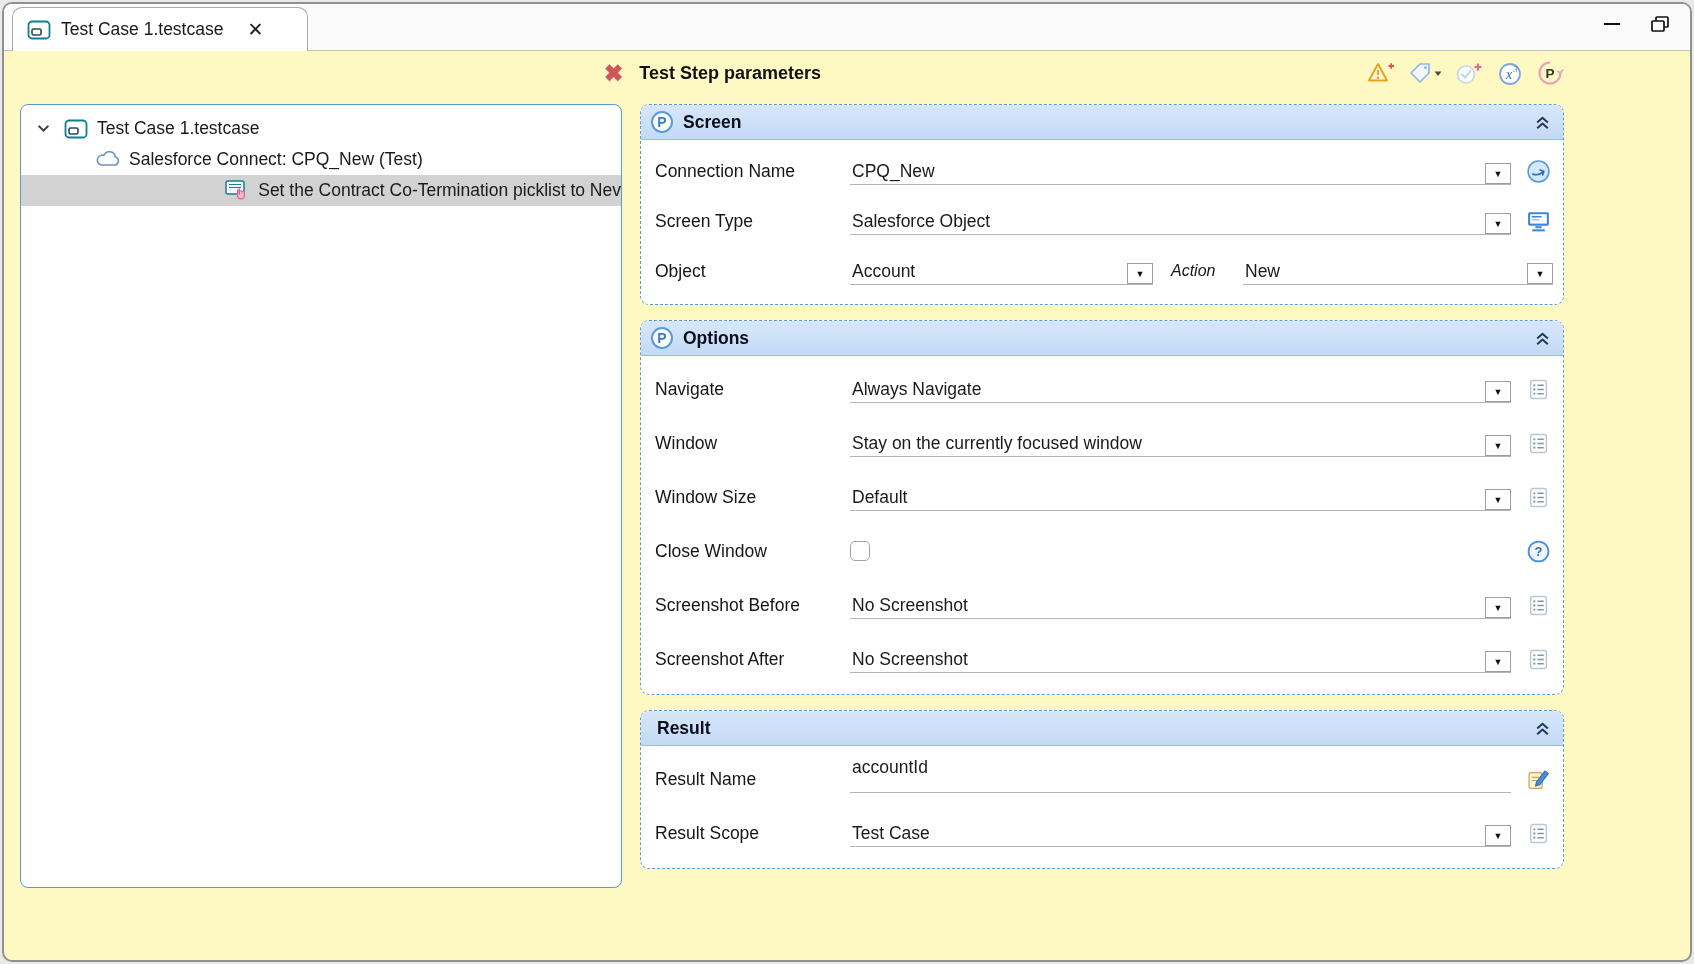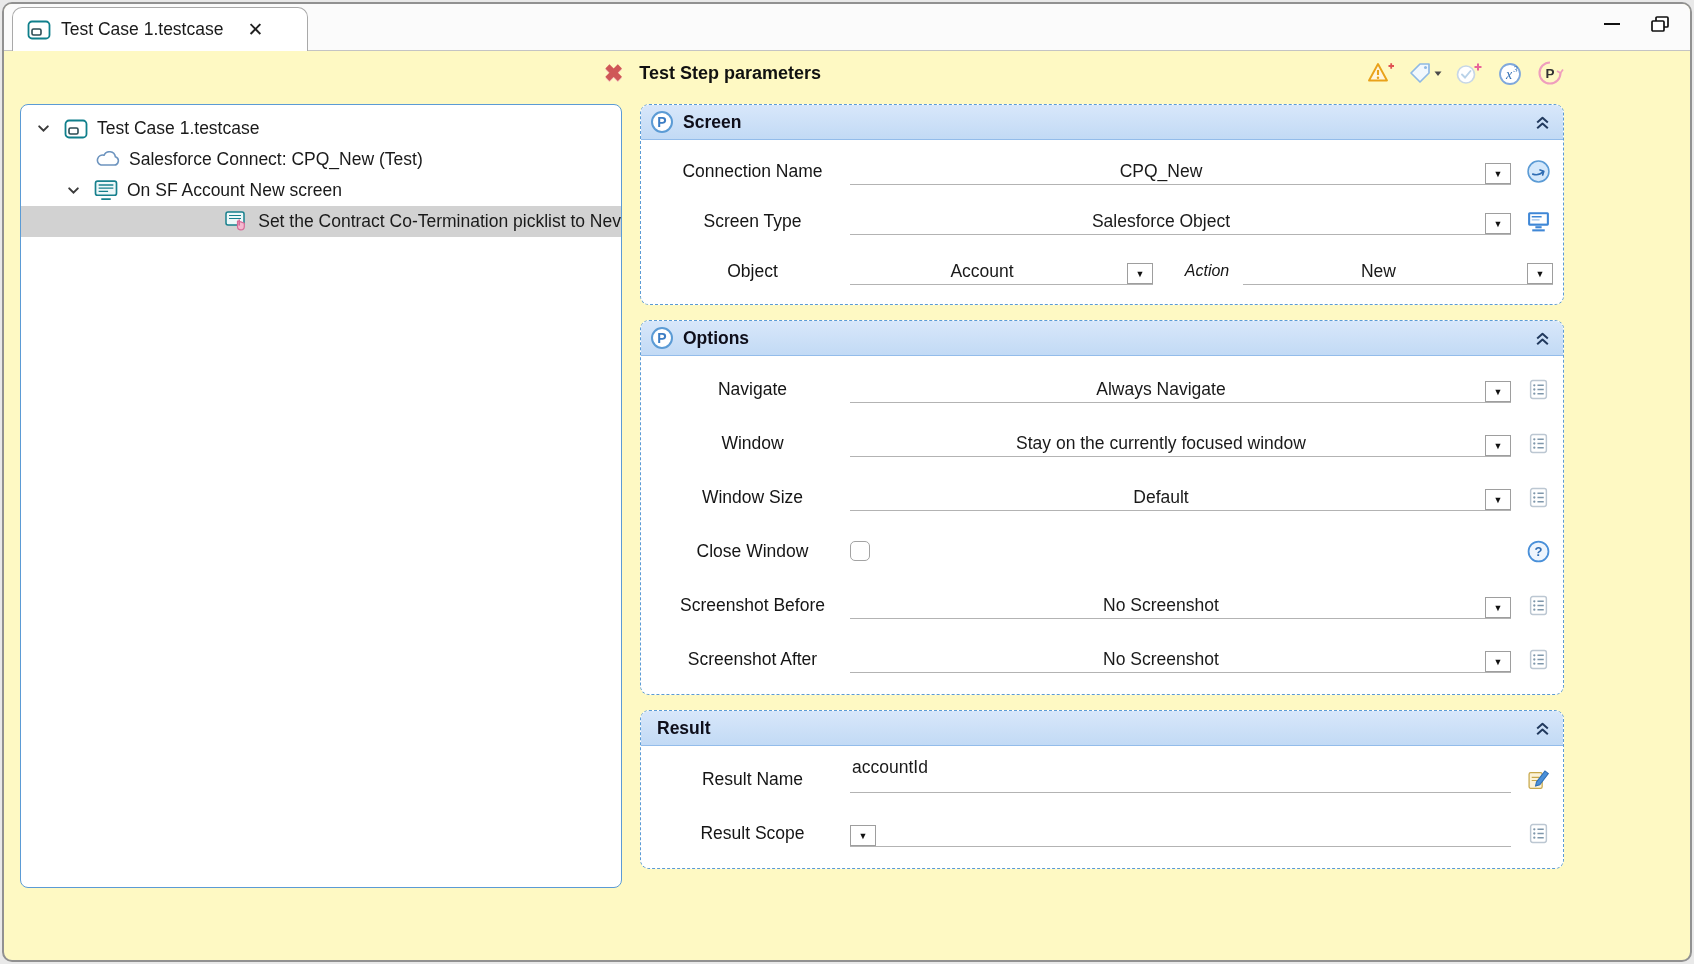--- a/index.html
+++ b/index.html
@@ -85,21 +85,21 @@
     padding:0 12px 0 10px;
   }
   .p-badge {
     flex:none; width:22px; height:22px; border-radius:50%;
     border:2px solid #5b9bd5; background:#fff; color:#3c7dc4;
     font-size:14px; font-weight:bold;
     display:flex; align-items:center; justify-content:center;
   }
   .sec-title { font-size:17.5px; font-weight:bold; color:#0e0e1a; }
   .collapse { margin-left:auto; display:flex; cursor:pointer; }
-  .sec-body { padding:6px 0 8px 0;text-align:center; }
+  .sec-body { padding:6px 0 8px 0; }
   .field-row {
     display:flex; align-items:center;
     padding:0 10px 0 14px;
   }
   .rh50 { height:50px; }
   .rh54 { height:54px; }
   .field-label { flex:none; width:195px; font-size:17.5px; color:#151515; }
   .inline-label { flex:none; width:72px; margin-left:18px; font-size:16px; color:#151515;font-style:italic; }
   .combo {
     flex:1; min-width:0; height:28px;
@@ -223,37 +223,20 @@
 
     <div class="tree-row tr1">
       <span class="tree-icon">
         <svg width="26" height="18" viewBox="0 0 26 17">
             <path d="M6 13.5 h13 a4.2 4.2 0 0 0 1.4-8.2 A6 6 0 0 0 9 3.8 A4.3 4.3 0 0 0 6 13.5 Z" fill="#fff" stroke="#6d94bf" stroke-width="1.6" stroke-linejoin="round"></path>
           </svg>
       </span>
       <span class="tree-label">Salesforce Connect: CPQ_New (Test)</span>
     </div>
 
-    <div class="tree-row tr2">
-      <span class="twistie">
-        <svg width="15" height="15" viewBox="0 0 14 14">
-            <path d="M3 5 l4 4 4-4" fill="none" stroke="#3c3c3c" stroke-width="1.9" stroke-linecap="round"></path>
-          </svg>
-      </span>
-      <span class="tree-icon">
-        <svg width="24" height="21" viewBox="0 0 22 20">
-            <rect x="1" y="1" width="20" height="13.5" rx="2" fill="#eef8f9" stroke="#17808d" stroke-width="1.6"></rect>
-            <line x1="4" y1="4.8" x2="18" y2="4.8" stroke="#17808d" stroke-width="1.3"></line>
-            <line x1="4" y1="7.8" x2="18" y2="7.8" stroke="#17808d" stroke-width="1.3"></line>
-            <line x1="4" y1="10.8" x2="13" y2="10.8" stroke="#17808d" stroke-width="1.3"></line>
-            <line x1="6.5" y1="18.3" x2="15.5" y2="18.3" stroke="#17808d" stroke-width="1.7"></line>
-          </svg>
-      </span>
-      <span class="tree-label">On SF Account New screen</span>
-    </div>
 
     <div class="tree-row tr3 selected">
       <span class="tree-icon">
         <svg width="25" height="22" viewBox="0 0 25 22">
             <rect x="1" y="1" width="18" height="13" rx="2" fill="#eef8f9" stroke="#17808d" stroke-width="1.5"></rect>
             <line x1="4" y1="4.5" x2="16" y2="4.5" stroke="#17808d" stroke-width="1.2"></line>
             <line x1="4" y1="7.5" x2="16" y2="7.5" stroke="#17808d" stroke-width="1.2"></line>
             <path d="M12.5 10 v5.5 a3.4 3.4 0 0 0 6.8 0 v-3.2 l-3.4-1.4 z" fill="#f4b8cf" stroke="#d66b98" stroke-width="1.2" stroke-linejoin="round"></path>
             <line x1="14.2" y1="9" x2="14.2" y2="14" stroke="#d66b98" stroke-width="1.6" stroke-linecap="round"></line>
           </svg>
@@ -456,20 +439,21 @@
                 <rect x="2" y="4.5" width="12.5" height="15" rx="1.5" fill="#fdf3d8" stroke="#c8a84b" stroke-width="1.2"></rect>
                 <line x1="4.5" y1="9" x2="12" y2="9" stroke="#c8a84b" stroke-width="1.1"></line>
                 <line x1="4.5" y1="12" x2="12" y2="12" stroke="#c8a84b" stroke-width="1.1"></line>
                 <path d="M9 13.5 L17.2 2.8 l3.2 2.5 L12.2 16 l-4 1.2 z" fill="#4a90d9" stroke="#2f6db3" stroke-width="1"></path>
               </svg>
           </span>
         </div>
         <div class="field-row rh54">
           <span class="field-label">Result Scope</span>
           <div class="combo">
+            <span class="combo-text">Test Case</span>
             <span class="combo-btn">▼</span>
           </div>
           <span class="row-icon">
             <svg width="21" height="21" viewBox="0 0 20 20">
                 <rect x="2.5" y="1.5" width="15" height="17" rx="2" fill="#fff" stroke="#bcc7d2" stroke-width="1.4"></rect>
                 <circle cx="6" cy="6" r="1.1" fill="#7f97ab"></circle>
                 <line x1="9" y1="6" x2="15" y2="6" stroke="#7f97ab" stroke-width="1.4"></line>
                 <circle cx="6" cy="10" r="1.1" fill="#7f97ab"></circle>
                 <line x1="9" y1="10" x2="15" y2="10" stroke="#7f97ab" stroke-width="1.4"></line>
                 <circle cx="6" cy="14" r="1.1" fill="#7f97ab"></circle>

